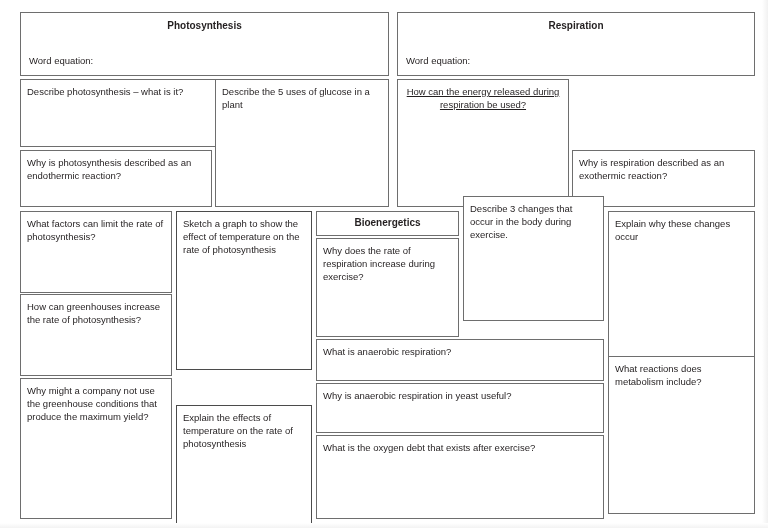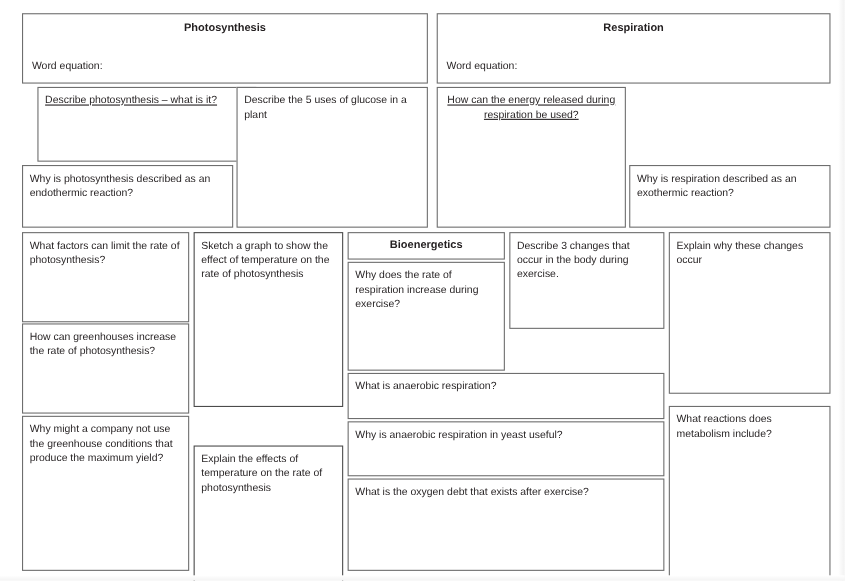--- a/index.html
+++ b/index.html
@@ -112,21 +112,21 @@
       <span>Symbol </span><span class="caret"></span><span>equation:</span>
     </div>
   </div>
 
   <div class="box header-box" style="left:397px; top:12px; width:358px; height:64px;">
     <div class="hdr-title">Respiration</div>
     <div class="eqline">Word equation:</div>
     <div class="eqline">Symbol equation:</div>
   </div>
 
-  <div class="box" style="left:34px; top:79px; width:199px; height:68px;text-decoration:underline;">
+  <div class="box" style="left:20px; top:79px; width:199px; height:68px;">
     <span>Describe photosynthesis – what is it?</span>
   </div>
 
   <div class="box" style="left:20px; top:150px; width:192px; height:57px;">
     <span>Why is photosynthesis described as an endothermic reaction?</span>
   </div>
 
   <div class="box" style="left:215px; top:79px; width:174px; height:128px;">
     <span>Describe the 5 uses of glucose in a plant</span>
   </div>
@@ -173,27 +173,27 @@
   </div>
 
   <div class="box" style="left:316px; top:383px; width:288px; height:50px;">
     <span>Why is anaerobic respiration in yeast useful?</span>
   </div>
 
   <div class="box" style="left:316px; top:435px; width:288px; height:84px;">
     <span>What is the oxygen debt that exists after exercise?</span>
   </div>
 
-  <div class="box" style="left:463px; top:211px; width:141px; height:88px;">
+  <div class="box" style="left:463px; top:196px; width:141px; height:125px;">
     <span>Describe 3 changes that occur in the body during exercise.</span>
   </div>
 
   <div class="box" style="left:608px; top:211px; width:147px; height:147px;">
     <span>Explain why these changes occur</span>
   </div>
 
-  <div class="box" style="left:608px; top:369px; width:147px; height:158px;">
+  <div class="box" style="left:608px; top:356px; width:147px; height:158px;">
     <span>What reactions does metabolism include?</span>
   </div>
 
   <div class="page-edge-right"></div>
   <div class="page-edge-bottom"></div>
 </div>
 
 </body></html>

